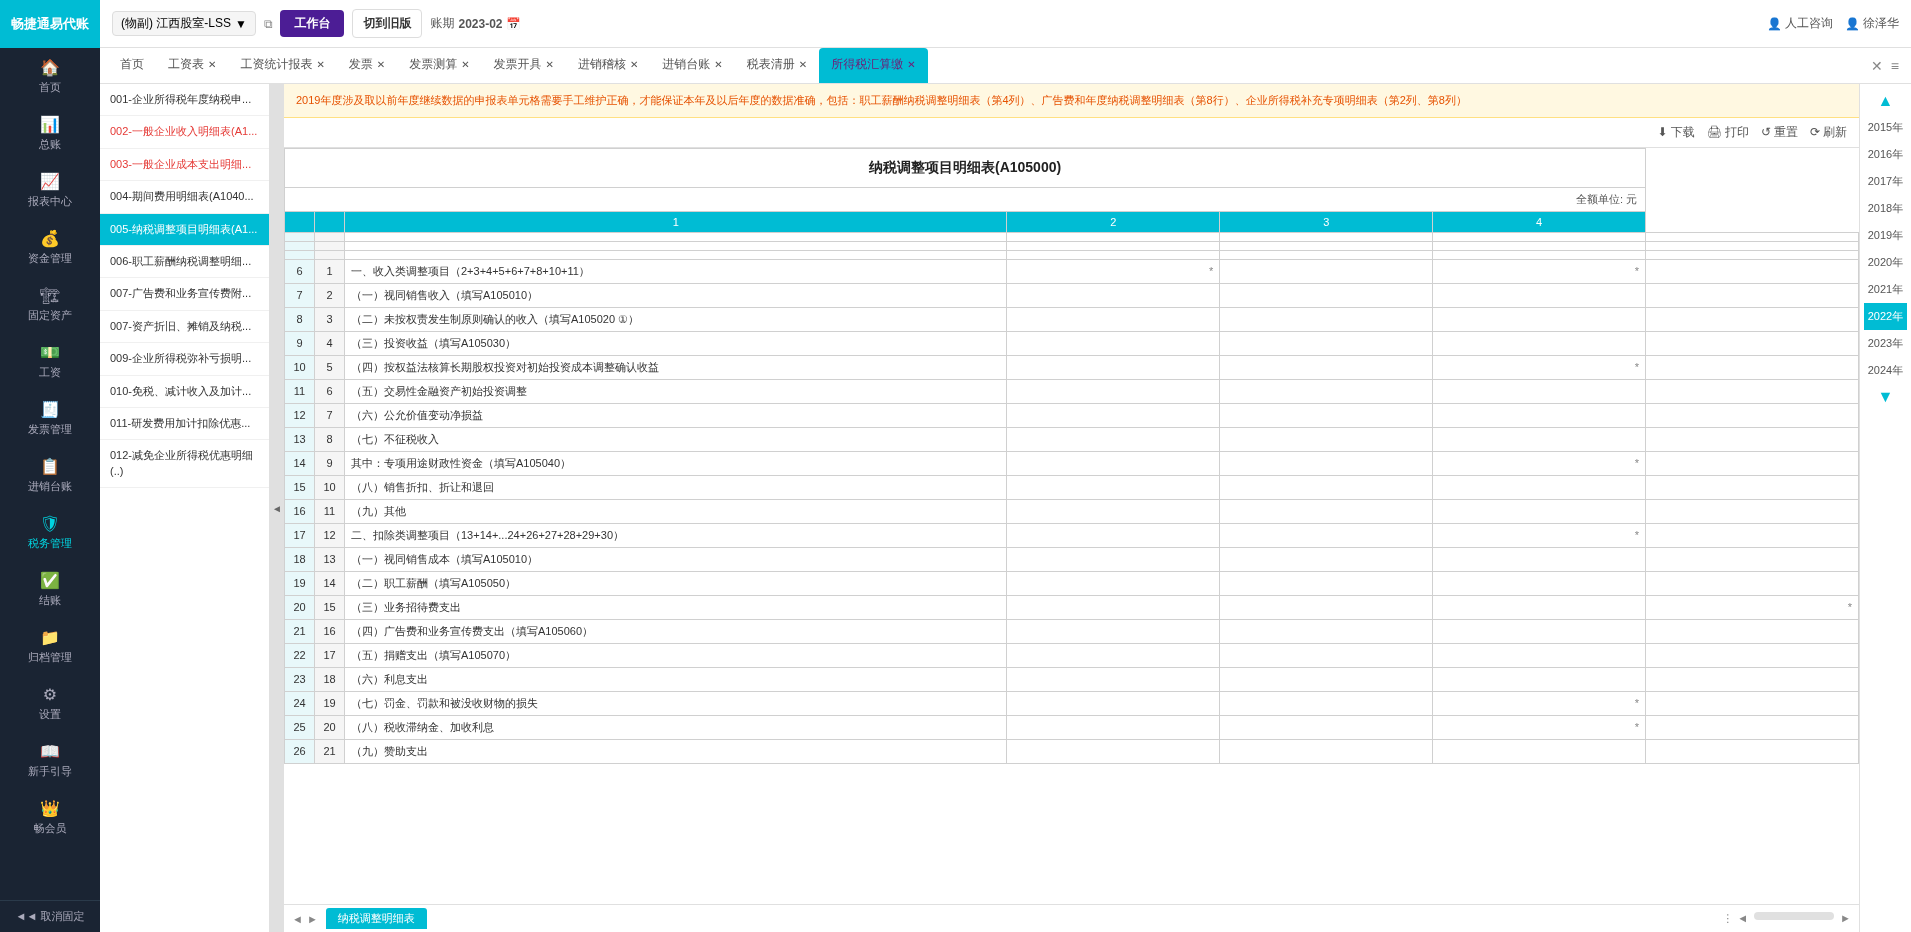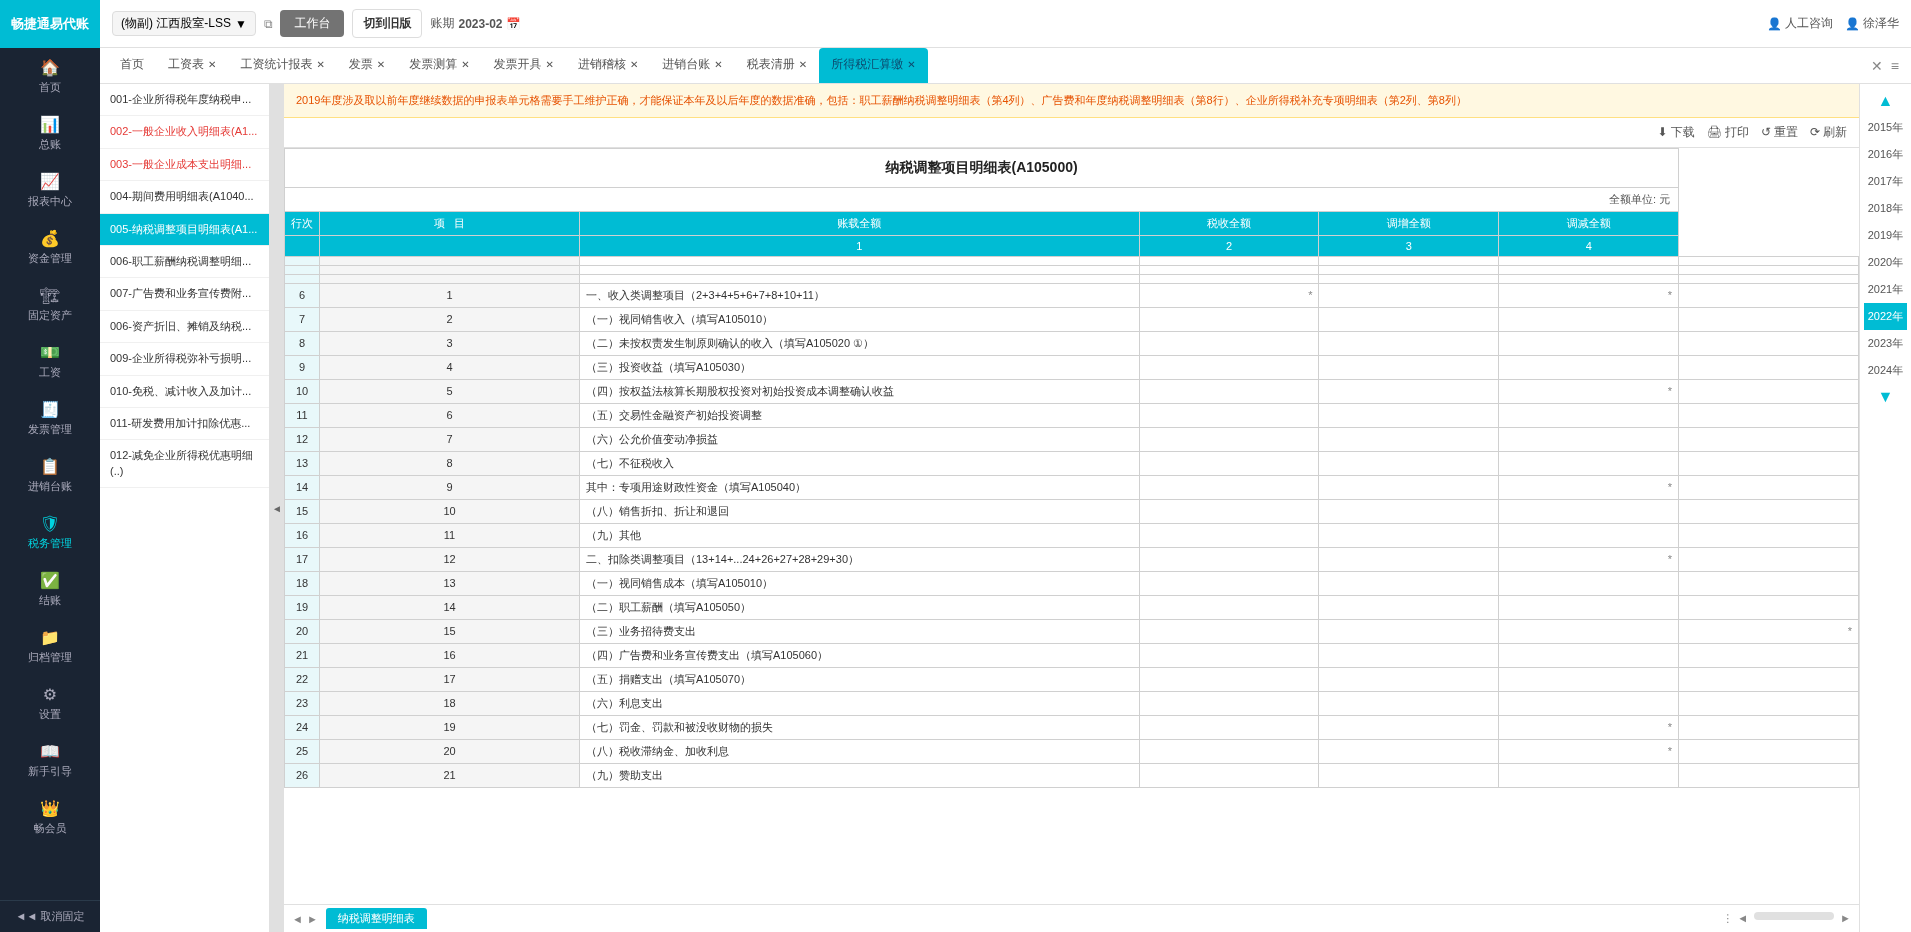--- a/index.html
+++ b/index.html
@@ -12,29 +12,29 @@
     .sidebar-item.active { color: #00d4e0; }
     .sidebar-item .icon { font-size: 16px; }
     .sidebar-bottom { margin-top: auto; padding: 8px; border-top: 1px solid #2a3a4a; font-size: 11px; color: #aab; cursor: pointer; text-align: center; }
 
     
     .main { flex: 1; display: flex; flex-direction: column; overflow: hidden; }
 
     
     .topbar { background: #fff; height: 48px; display: flex; align-items: center; padding: 0 12px; border-bottom: 1px solid #e0e0e0; gap: 8px; flex-shrink: 0; }
     .company-select { display: flex; align-items: center; gap: 4px; background: #f5f5f5; border: 1px solid #ddd; border-radius: 4px; padding: 3px 8px; cursor: pointer; font-size: 12px; max-width: 180px; }
-    .btn-workbench { background: #737373; color: #fff; border: none; border-radius: 4px; padding: 5px 14px; cursor: pointer; font-size: 12px; }
+    .btn-workbench { background: #4c1d95; color: #fff; border: none; border-radius: 4px; padding: 5px 14px; cursor: pointer; font-size: 12px; font-weight: bold; }
     .btn-old { background: #fff; color: #333; border: 1px solid #ddd; border-radius: 4px; padding: 5px 10px; cursor: pointer; font-size: 12px; font-weight: bold; }
     .period-label { color: #555; font-size: 12px; display: flex; align-items: center; gap: 4px; }
     .topbar-right { margin-left: auto; display: flex; align-items: center; gap: 12px; color: #555; font-size: 12px; }
 
     
     .tabs-bar { background: #fff; border-bottom: 1px solid #e0e0e0; display: flex; align-items: center; padding: 0 8px; flex-shrink: 0; overflow-x: auto; min-height: 36px; }
     .tab { padding: 8px 12px; cursor: pointer; font-size: 12px; color: #555; white-space: nowrap; display: flex; align-items: center; gap: 4px; border-bottom: 2px solid transparent; }
-    .tab.active { color: #0c4a6e; background: #00bcd4; border-radius: 4px 4px 0 0; }
+    .tab.active { color: #701a75; background: #00bcd4; border-radius: 4px 4px 0 0; }
     .tab-close { font-size: 10px; color: inherit; }
     .tabs-end { margin-left: auto; display: flex; gap: 8px; font-size: 14px; color: #888; padding: 0 4px; }
 
     
     .content-area { flex: 1; display: flex; overflow: hidden; background: #f5f5f5; }
 
     
     .left-panel { width: 170px; background: #fff; border-right: 1px solid #e0e0e0; overflow-y: auto; flex-shrink: 0; }
     .left-panel-item { padding: 8px 10px; font-size: 11px; color: #333; cursor: pointer; border-bottom: 1px solid #f0f0f0; line-height: 1.4; }
     .left-panel-item.active { background: #00bcd4; color: #fff; }
@@ -217,21 +217,21 @@
   <div class="content-area">
 
     <div class="left-panel">
       <div class="left-panel-item">001-企业所得税年度纳税申...</div>
       <div class="left-panel-item error">002-一般企业收入明细表(A1...</div>
       <div class="left-panel-item error">003-一般企业成本支出明细...</div>
       <div class="left-panel-item">004-期间费用明细表(A1040...</div>
       <div class="left-panel-item active">005-纳税调整项目明细表(A1...</div>
       <div class="left-panel-item">006-职工薪酬纳税调整明细...</div>
       <div class="left-panel-item">007-广告费和业务宣传费附...</div>
-      <div class="left-panel-item">006-资产折旧、摊销及纳税...</div>
+      <div class="left-panel-item">007-资产折旧、摊销及纳税...</div>
       <div class="left-panel-item">009-企业所得税弥补亏损明...</div>
       <div class="left-panel-item">010-免税、减计收入及加计...</div>
       <div class="left-panel-item">011-研发费用加计扣除优惠...</div>
       <div class="left-panel-item">012-减免企业所得税优惠明细(..)</div>
     </div>
 
     <div class="collapse-btn">◄</div>
 
     <div class="sheet-area">
 
@@ -261,28 +261,20 @@
       <div class="table-container">
         <table class="data-table">
           <thead>
             <tr>
               <th colspan="6" style="background:#fff;color:#222;font-size:14px;font-weight:bold;text-align:center;padding:10px;">纳税调整项目明细表(A105000)</th>
             </tr>
             <tr>
               <th colspan="6" style="background:#fff;color:#555;font-size:11px;text-align:right;padding:4px 8px;">全额单位: 元</th>
             </tr>
             <tr>
-              <th>行次</th>
-              <th style="min-width:260px;">项 &nbsp; 目</th>
-              <th>账载全额</th>
-              <th>税收全额</th>
-              <th>调增全额</th>
-              <th>调减全额</th>
-            </tr>
-            <tr>
               <th></th>
               <th></th>
               <th>1</th>
               <th>2</th>
               <th>3</th>
               <th>4</th>
             </tr>
           </thead>
           <tbody id="table-body">
           <tr>

